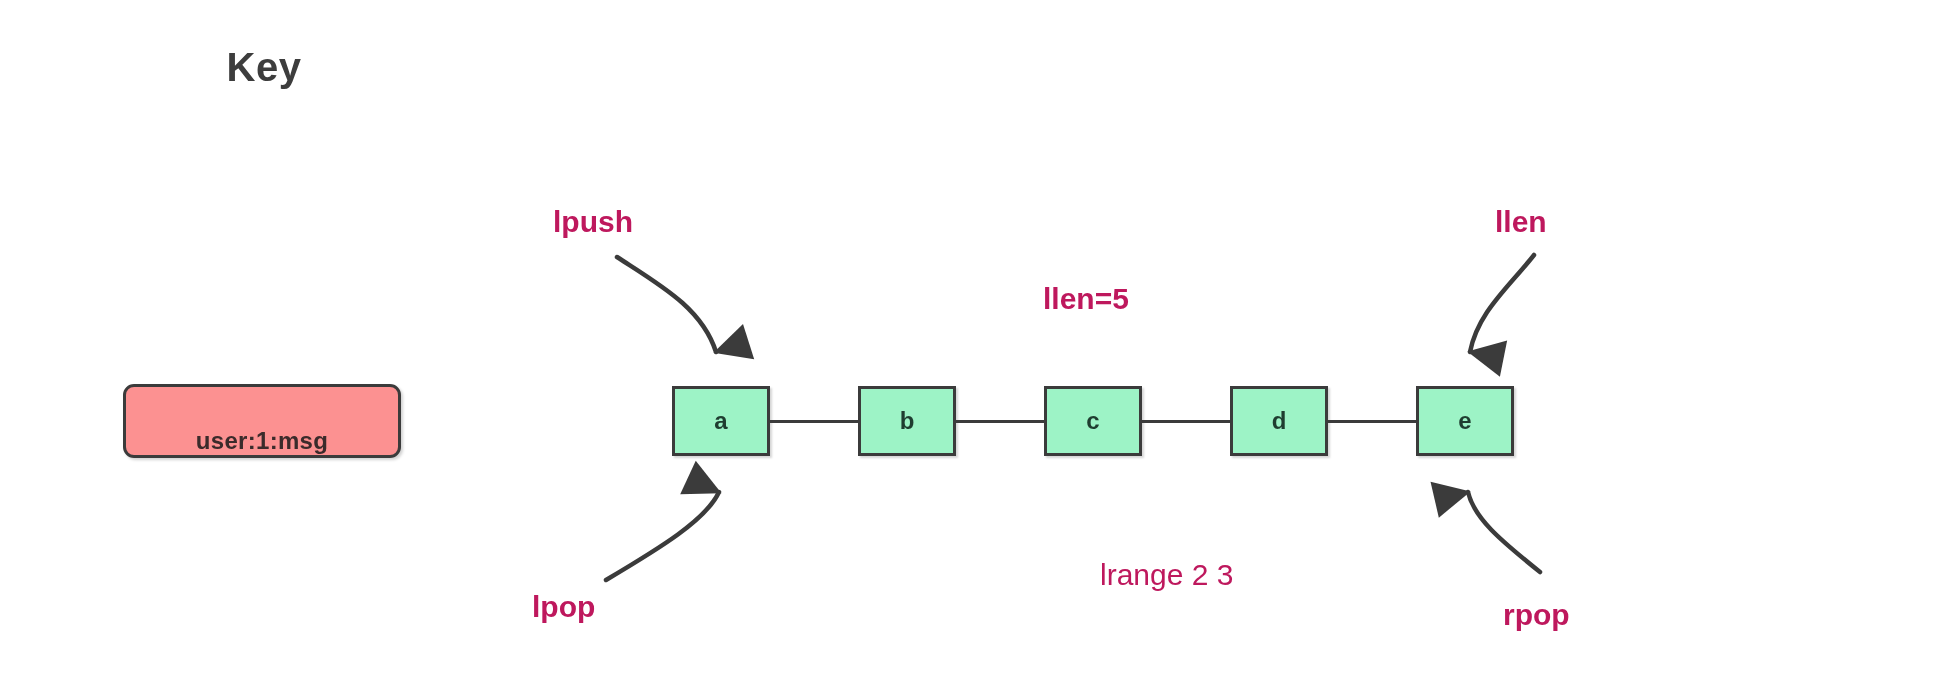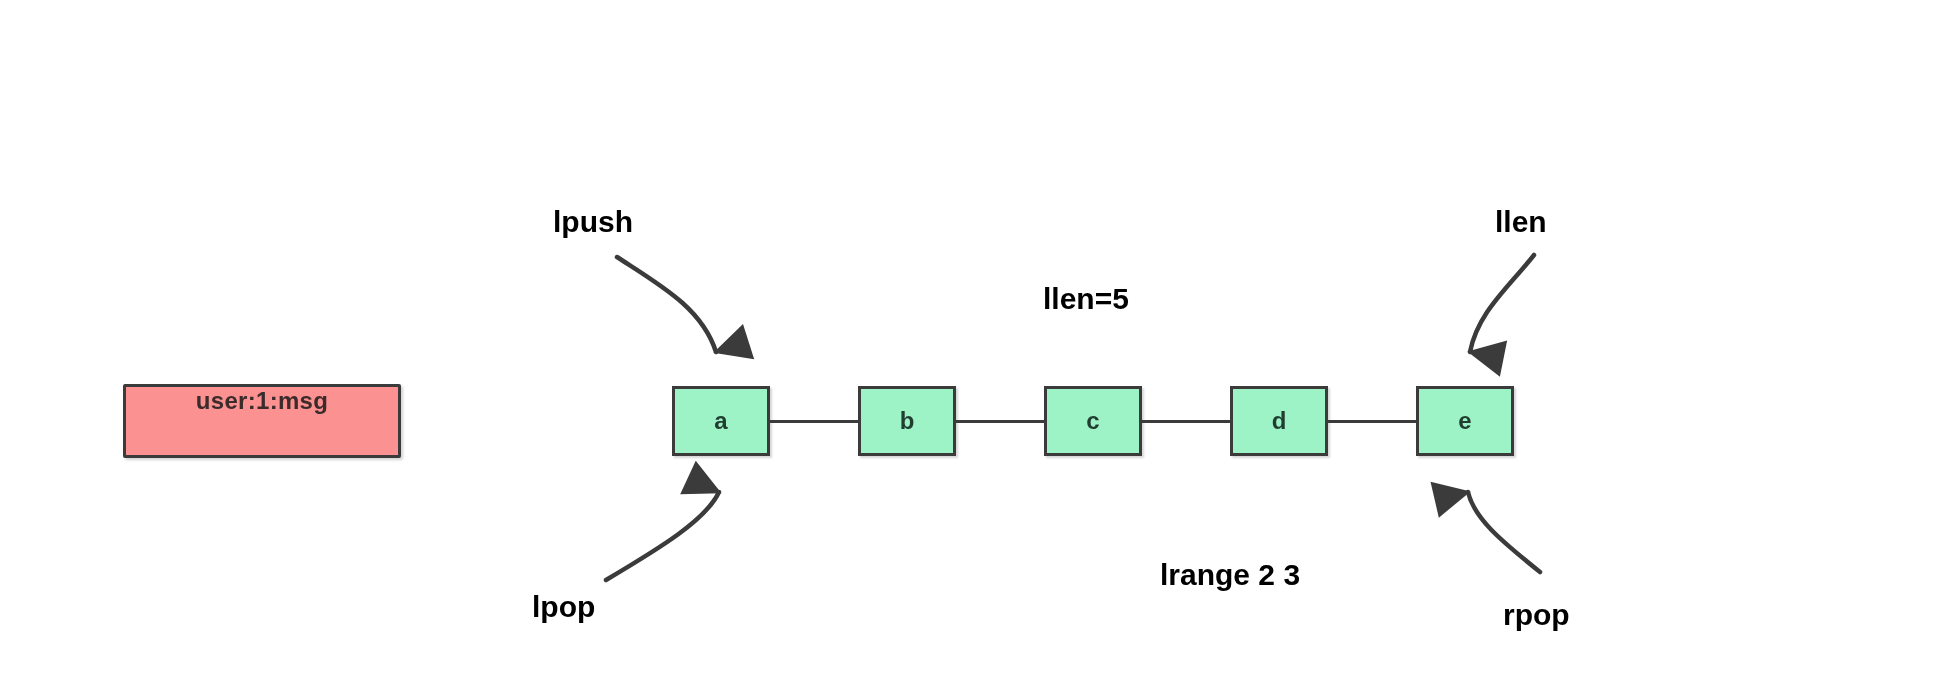--- a/index.html
+++ b/index.html
@@ -22,23 +22,23 @@
   }
   #hdr-key{left:123px;top:45px;width:282px;text-align:center;}
   #hdr-value{left:760px;top:45px;width:760px;text-align:center;}
 
   .key-box{
     position:absolute;
     left:123px;top:384px;
     width:278px;height:74px;
     background:#fc9191;
     border:3px solid #3b3b3b;
-    border-radius:2px;
+    border-radius:11px;
     box-sizing:border-box;
-    display:flex;align-items:flex-start;justify-content:center;
+    display:flex;align-items:flex-end;justify-content:center;
     box-shadow:2px 2px 3px rgba(0,0,0,0.18);
   }
   .key-box-label{
     font-size:24px;font-weight:bold;color:#3b2b2b;
     white-space:nowrap;letter-spacing:0.3px;
   }
 
   .node{
     position:absolute;
     top:386px;
@@ -56,47 +56,48 @@
   .link{
     position:absolute;
     top:420px;height:3px;
     background:#3b3b3b;
   }
 
   .anno{
     position:absolute;
     font-size:30px;
     font-weight:bold;
-    color:#000000;
+    color:#be185d;
     white-space:nowrap;
   }
   #anno-lpush{left:553px;top:205px;}
   #anno-rpush{left:1495px;top:205px;}
   #anno-lpop{left:532px;top:590px;}
   #anno-rpop{left:1503px;top:598px;}
   #anno-llen{left:1043px;top:282px;font-weight:bold;text-align:right;}
-  #anno-lrange{left:1160px;top:558px;font-weight:bold;}
+  #anno-lrange{left:1100px;top:558px;font-weight:normal;}
 
   #arrows{position:absolute;left:0;top:0;width:1936px;height:684px;pointer-events:none;}
 
   .watermark{
     position:absolute;
     left:1390px;top:582px;
     font-size:48px;
     color:#cfcfcf;
     white-space:nowrap;
     font-family:"DejaVu Sans",sans-serif;
     letter-spacing:1px;
   }
 </style>
 </head>
 <body>
 
 <div id="stage">
 
+  <div class="hdr" id="hdr-key">Key</div>
 
 
   <div class="key-box">
     <span class="key-box-label">user:1:msg</span>
   </div>
 
   <div class="node" style="left:672px;">
     <span class="node-label">a</span>
   </div>
   <div class="node" style="left:858px;">

